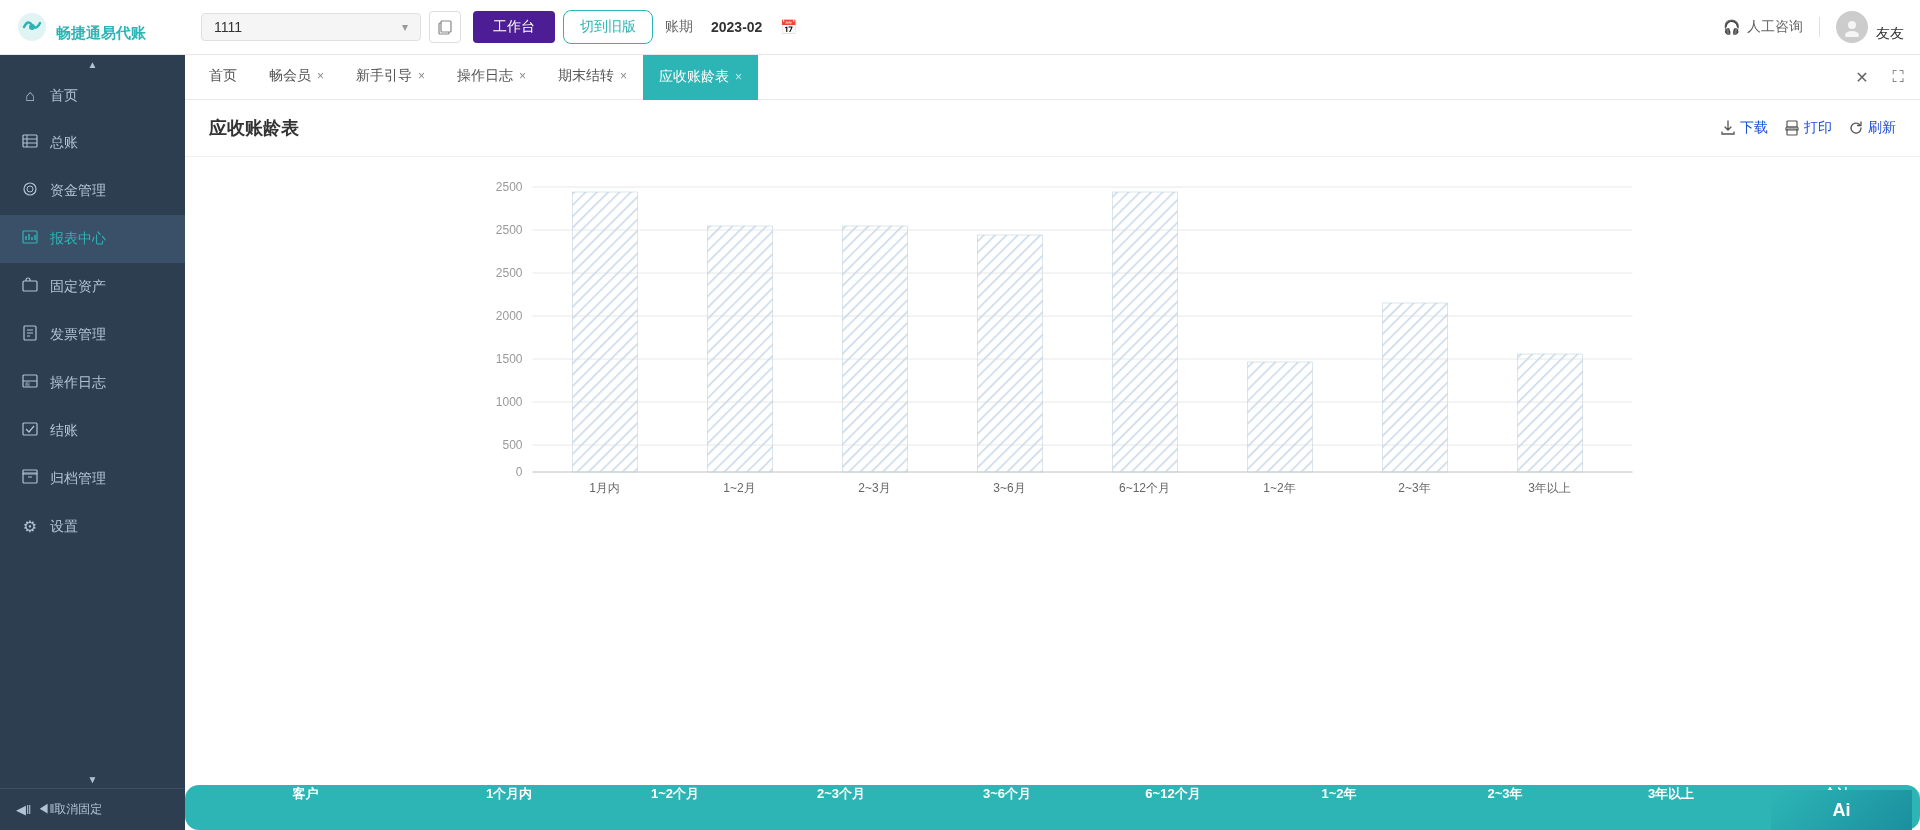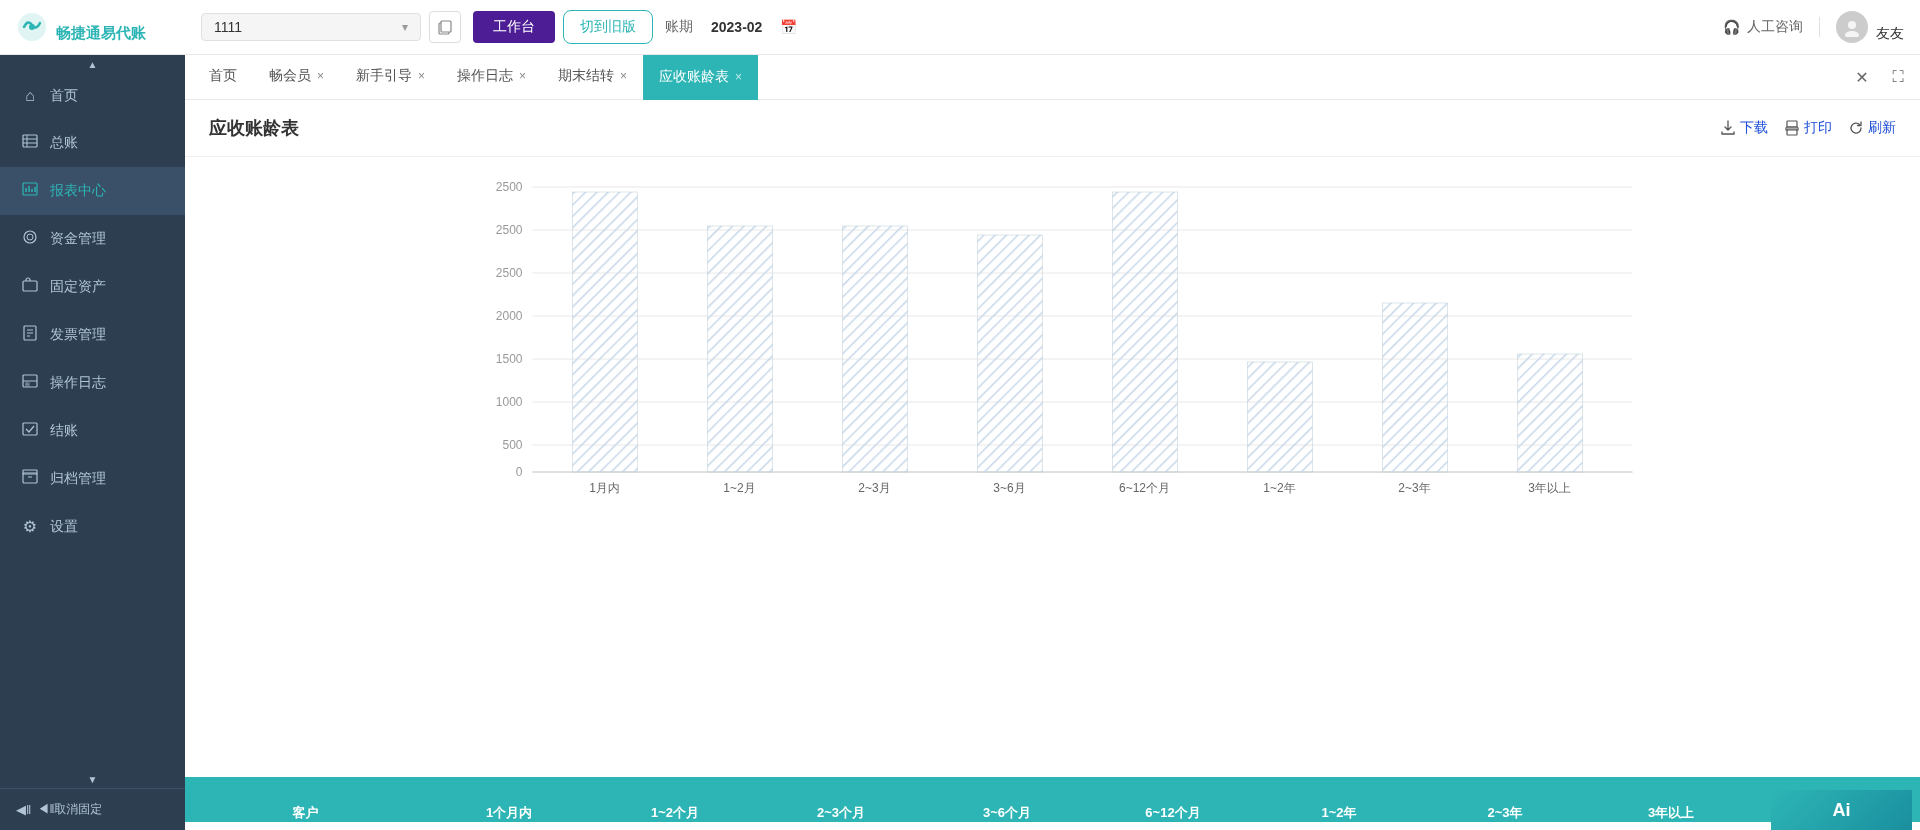--- a/index.html
+++ b/index.html
@@ -278,27 +278,28 @@
       height: 340px;
     }
     .chart-svg {
       width: 100%;
       height: 100%;
     }
 
     
     .table-header-bar {
       position: fixed;
-      bottom: 8px;
+      bottom: 0;
       left: 185px;
       right: 0;
       height: 45px;
       background: #2db5b5;
       display: flex;
-      align-items: flex-end;
+      align-items: flex-start;
+      border-radius: 14px;
     }
     .table-col {
       flex: 1;
       text-align: center;
       color: #fff;
       font-size: 13px;
       font-weight: bold;
       padding: 0 8px;
     }
     .table-col.col-customer { flex: 1.5; }
@@ -386,40 +387,40 @@
         <span class="item-icon">
           <svg width="16" height="16" viewBox="0 0 16 16" fill="none">
               <rect x="1" y="2" width="14" height="12" rx="1" stroke="#b0c4d4" stroke-width="1.2"></rect>
               <line x1="1" y1="6" x2="15" y2="6" stroke="#b0c4d4" stroke-width="1"></line>
               <line x1="1" y1="10" x2="15" y2="10" stroke="#b0c4d4" stroke-width="1"></line>
               <line x1="5" y1="2" x2="5" y2="14" stroke="#b0c4d4" stroke-width="1"></line>
             </svg>
         </span>
         <span>总账</span>
       </div>
+      <div class="sidebar-item">
+        <span class="item-icon">
+          <svg width="16" height="16" viewBox="0 0 16 16" fill="none">
+              <circle cx="8" cy="8" r="6" stroke="#b0c4d4" stroke-width="1.2"></circle>
+              <circle cx="8" cy="8" r="3" stroke="#b0c4d4" stroke-width="1"></circle>
+            </svg>
+        </span>
+        <span>资金管理</span>
+      </div>
       <div class="sidebar-item active">
         <span class="item-icon">
           <svg width="16" height="16" viewBox="0 0 16 16" fill="none">
               <rect x="1" y="2" width="14" height="12" rx="1" stroke="#2db5b5" stroke-width="1.2"></rect>
               <line x1="4" y1="11" x2="4" y2="7" stroke="#2db5b5" stroke-width="1.5"></line>
               <line x1="7" y1="11" x2="7" y2="5" stroke="#2db5b5" stroke-width="1.5"></line>
               <line x1="10" y1="11" x2="10" y2="8" stroke="#2db5b5" stroke-width="1.5"></line>
               <line x1="13" y1="11" x2="13" y2="6" stroke="#2db5b5" stroke-width="1.5"></line>
             </svg>
         </span>
         <span style="color:#2db5b5;">报表中心</span>
-      </div>
-      <div class="sidebar-item">
-        <span class="item-icon">
-          <svg width="16" height="16" viewBox="0 0 16 16" fill="none">
-              <circle cx="8" cy="8" r="6" stroke="#b0c4d4" stroke-width="1.2"></circle>
-              <circle cx="8" cy="8" r="3" stroke="#b0c4d4" stroke-width="1"></circle>
-            </svg>
-        </span>
-        <span>资金管理</span>
       </div>
       <div class="sidebar-item">
         <span class="item-icon">
           <svg width="16" height="16" viewBox="0 0 16 16" fill="none">
               <rect x="1" y="4" width="14" height="10" rx="1" stroke="#b0c4d4" stroke-width="1.2"></rect>
               <path d="M4 4V3a2 2 0 014 0v1" stroke="#b0c4d4" stroke-width="1.2"></path>
             </svg>
         </span>
         <span>固定资产</span>
       </div>

